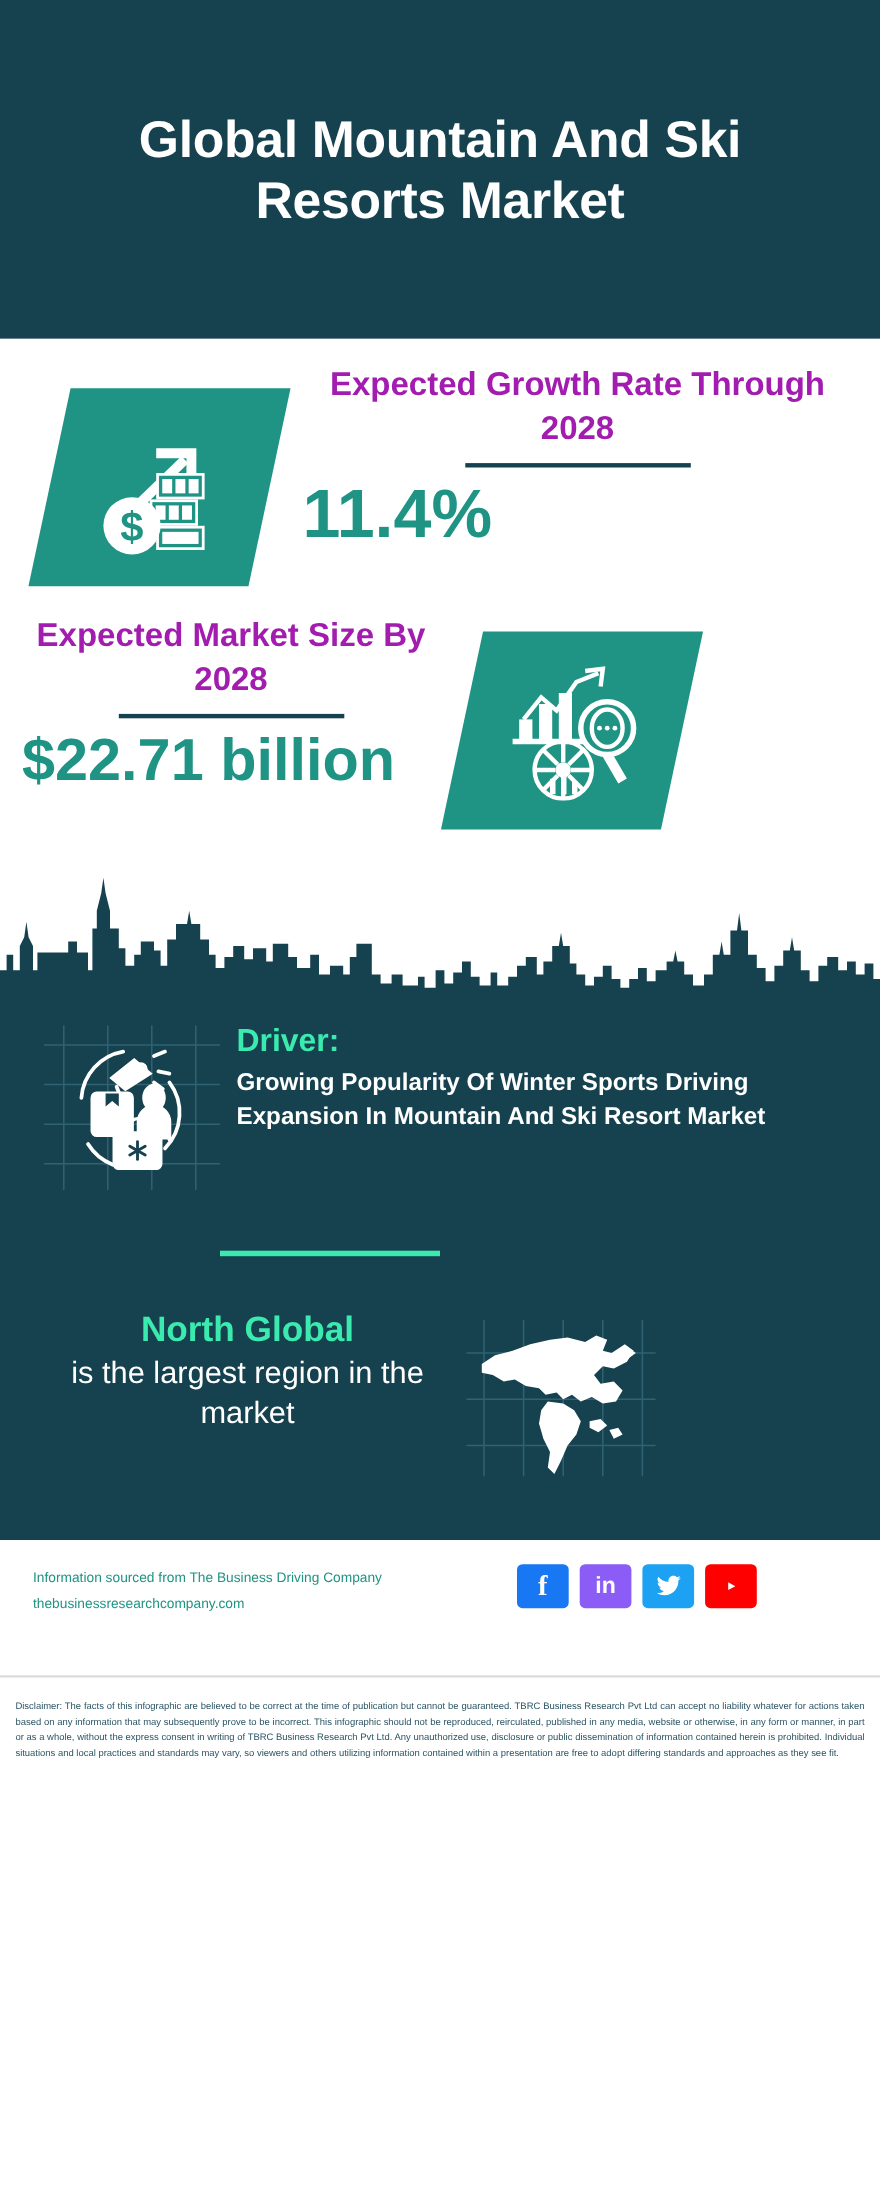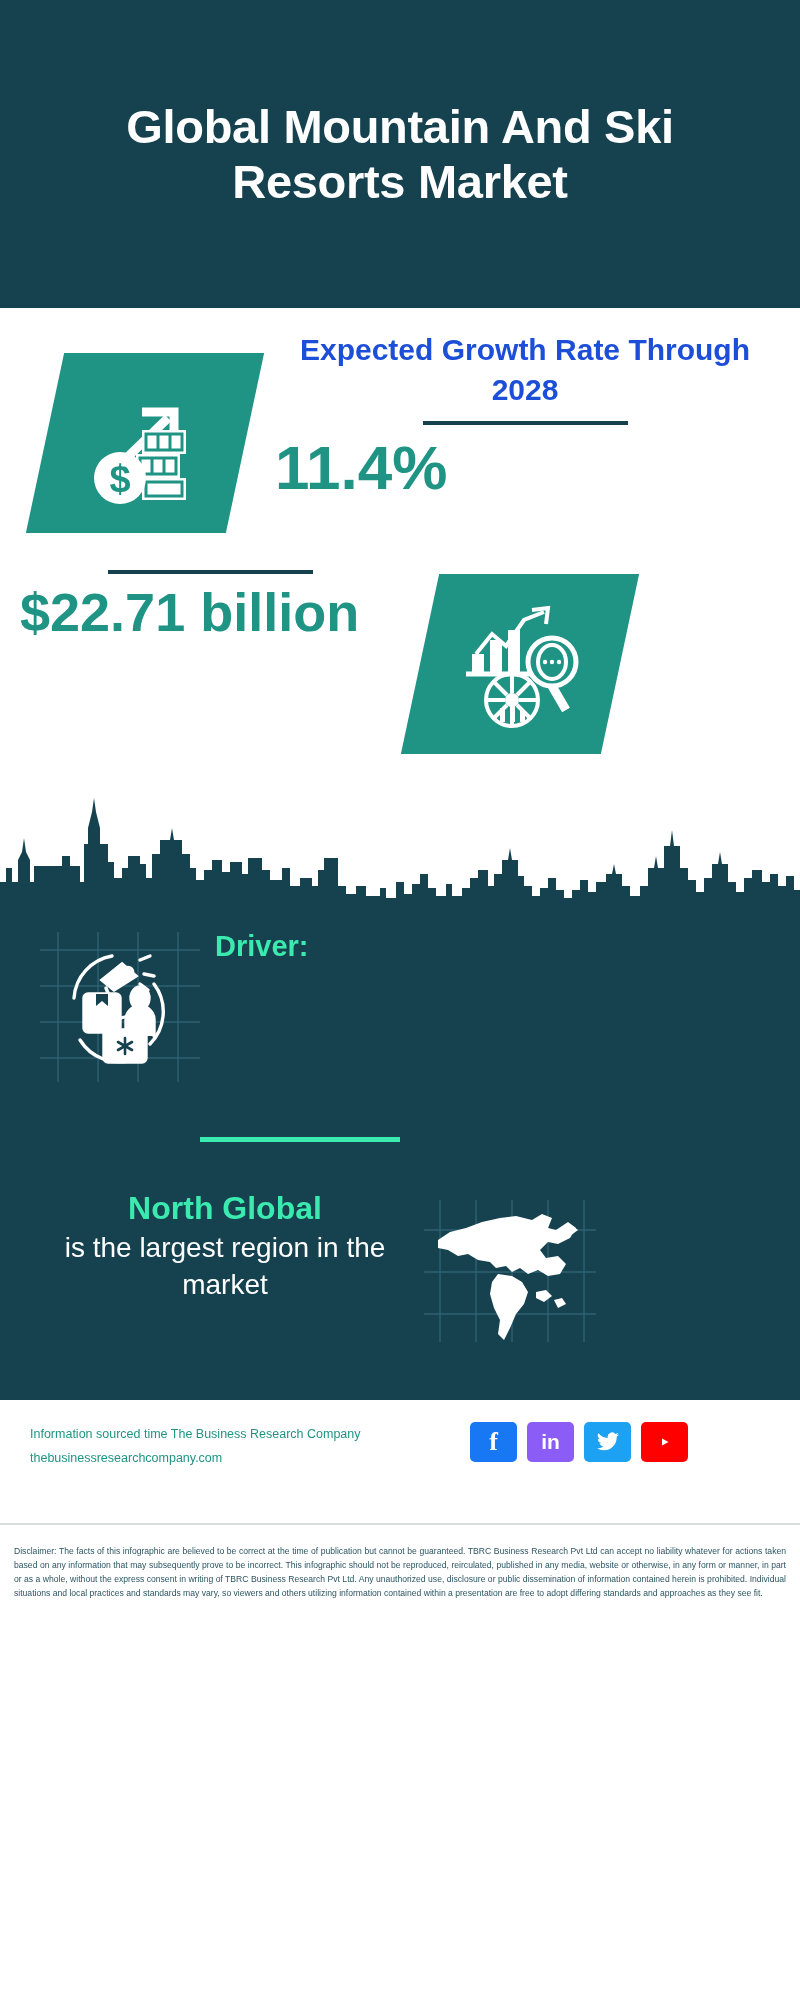--- a/index.html
+++ b/index.html
@@ -35,21 +35,21 @@
     transform:skewX(-12deg);
   }
   .para-left-inner{
     position:absolute;left:45px;top:23px;width:200px;height:180px;
     display:flex;align-items:center;justify-content:center;
   }
   .stat1-text{
     position:absolute;left:275px;top:0px;width:500px;text-align:center;
   }
   .stat-label{
-    color:#1d4ed8;font-weight:bold;font-size:30px;line-height:1.32;text-align:center;
+    color:#a21caf;font-weight:bold;font-size:30px;line-height:1.32;text-align:center;
   }
   .rule-dark{
     width:205px;height:4px;background:#16424f;margin:12px auto 10px auto;
   }
   .stat-value{
     color:#1f9484;font-weight:bold;font-size:62px;line-height:1.05;text-align:left;
   }
 
   
   .stat2{position:absolute;left:0;top:250px;width:800px;height:230px;}
@@ -183,20 +183,21 @@
 
       <div class="stat1-text">
         <div class="stat-label">Expected Growth Rate Through 2028</div>
         <div class="rule-dark"></div>
         <div class="stat-value">11.4%</div>
       </div>
     </div>
 
     <div class="stat2">
       <div class="stat2-text">
+        <div class="stat-label">Expected Market Size By 2028</div>
         <div class="rule-dark"></div>
         <div class="stat2-value">$22.71 billion</div>
       </div>
 
       <div class="para-right"></div>
       <div class="para-right-inner">
         <svg width="128" height="128" viewBox="0 0 128 128" aria-hidden="true">
           <g stroke="#ffffff" fill="none" stroke-width="4">
 
             <polyline points="20,54 36,34 50,46 68,20 88,12"></polyline>
@@ -302,20 +303,21 @@
               <line x1="85" y1="106" x2="85" y2="122"></line>
               <line x1="78" y1="110" x2="92" y2="118"></line>
               <line x1="92" y1="110" x2="78" y2="118"></line>
             </g>
           </g>
         </svg>
       </div>
 
       <div class="driver-text">
         <div class="driver-head">Driver:</div>
+        <div class="driver-body">Growing Popularity Of Winter Sports Driving Expansion In Mountain And Ski Resort Market</div>
       </div>
     </div>
 
     <div class="rule-mint"></div>
 
     <div class="region-row">
       <div class="region-text">
         <div class="region-name">North Global</div>
         <div class="region-desc">is the largest region in the market</div>
       </div>
@@ -343,21 +345,21 @@
           <path fill="#ffffff" d="M140,34 L150,28 L158,34 L150,40 Z"></path>
           <path fill="#ffffff" d="M116,96 L126,94 L132,100 L124,106 L116,102 Z"></path>
           <path fill="#ffffff" d="M134,104 L142,102 L146,108 L138,112 Z"></path>
         </svg>
       </div>
     </div>
   </div>
 
   <div class="footer">
     <div class="source-text">
-      <div>Information sourced time The Business Research Company</div>
+      <div>Information sourced from The Business Driving Company</div>
       <div>thebusinessresearchcompany.com</div>
     </div>
 
     <div class="socials">
       <div class="social s-fb">f</div>
       <div class="social s-li">in</div>
       <div class="social s-tw">
         <svg width="24" height="20" viewBox="0 0 24 20" aria-hidden="true">
           <path fill="#ffffff" d="M23 2.6a9 9 0 0 1-2.6.7A4.5 4.5 0 0 0 22.4.8a9 9 0 0 1-2.9 1.1A4.5 4.5 0 0 0 11.8 6 12.8 12.8 0 0 1 2.5 1.3a4.5 4.5 0 0 0 1.4 6 4.4 4.4 0 0 1-2-.6 4.5 4.5 0 0 0 3.6 4.4 4.5 4.5 0 0 1-2 .1 4.5 4.5 0 0 0 4.2 3.1A9 9 0 0 1 1 16.2a12.7 12.7 0 0 0 6.9 2c8.3 0 12.8-6.9 12.8-12.8v-.6A9 9 0 0 0 23 2.6z"></path>
         </svg>

